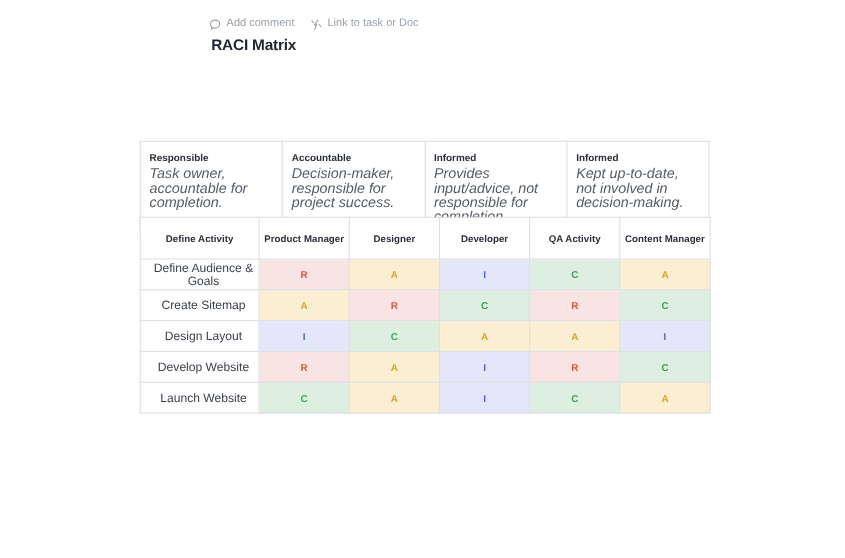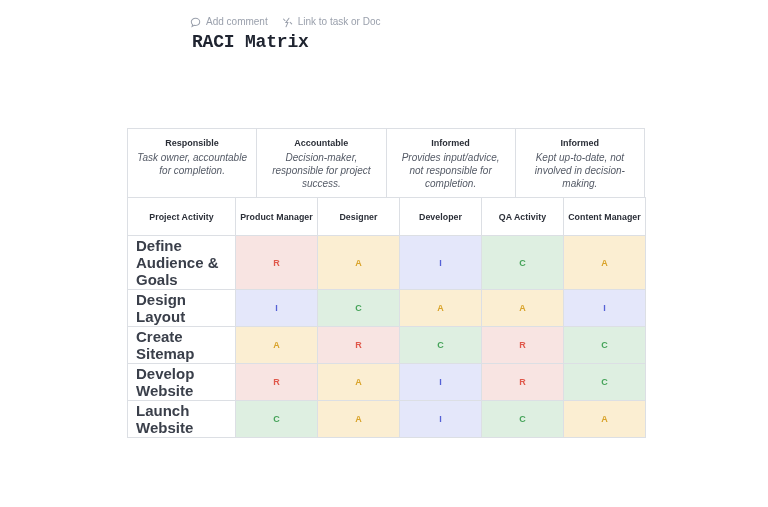--- a/index.html
+++ b/index.html
@@ -51,26 +51,25 @@
     height: 11px;
     color: #9aa0ac;
   }
   .doc-action .ico svg { display: block; }
 
   
   .title {
     position: absolute;
     left: 192px;
     top: 32px;
-    font-size: 18px;
+    font-size: 14px;
     font-weight: bold;
     letter-spacing: -0.2px;
     color: #1f2430;
     line-height: 1.2;
-    font-family: Liberation Mono, monospace;
   }
   .description {
     position: absolute;
     left: 193px;
     top: 66px;
     width: 400px;
     font-size: 10.5px;
     line-height: 17px;
     color: #9fa5b0;
   }
@@ -80,33 +79,32 @@
     position: absolute;
     left: 127px;
     top: 128px;
     width: 518px;
     border-collapse: collapse;
     table-layout: fixed;
   }
   .legend-table td {
     border: 1px solid #dcdfe4;
     padding: 7px 8px 8px 8px;
-    text-align: center;
     vertical-align: top;
     background: #ffffff;
   }
   .legend-term {
     font-size: 9px;
     font-weight: bold;
     color: #2b2f38;
     line-height: 14px;
     margin-bottom: 1px;
   }
   .legend-def {
-    font-size: 10px;
+    font-size: 13px;
     font-style: italic;
     color: #545a66;
     line-height: 13px;
   }
 
   
   .matrix-table {
     position: absolute;
     left: 127px;
     top: 197px;
@@ -126,25 +124,25 @@
     font-weight: bold;
     text-align: center;
     color: #2b2f38;
     font-size: 8.8px;
     letter-spacing: 0.05px;
   }
   .matrix-table thead th.col-activity {
     text-align: center;
   }
   .matrix-table td.activity {
-    text-align: left;
+    text-align: center;
     padding-left: 8px;
     color: #3a3f4a;
-    font-weight: bold;
-    font-size: 15px;
+    font-weight: normal;
+    font-size: 11px;
   }
   .matrix-table td.code {
     text-align: center;
     font-weight: bold;
     font-size: 9px;
   }
 
   
   .code.R { background: #f8e4e2; color: #e0574a; }
   .code.A { background: #fbeed2; color: #d9a32a; }
@@ -207,52 +205,52 @@
     <colgroup>
       <col style="width:108px">
       <col style="width:82px">
       <col style="width:82px">
       <col style="width:82px">
       <col style="width:82px">
       <col style="width:82px">
     </colgroup>
     <thead>
       <tr>
-        <th class="col-activity">Project Activity</th>
+        <th class="col-activity">Define Activity</th>
         <th>Product Manager</th>
         <th>Designer</th>
         <th>Developer</th>
         <th>QA Activity</th>
         <th>Content Manager</th>
       </tr>
     </thead>
     <tbody>
         <tr>
           <td class="activity">Define Audience &amp; Goals</td>
           <td class="code R">R</td>
           <td class="code A">A</td>
           <td class="code I">I</td>
           <td class="code C">C</td>
           <td class="code A">A</td>
         </tr>
         <tr>
+          <td class="activity">Create Sitemap</td>
+          <td class="code A">A</td>
+          <td class="code R">R</td>
+          <td class="code C">C</td>
+          <td class="code R">R</td>
+          <td class="code C">C</td>
+        </tr>
+        <tr>
           <td class="activity">Design Layout</td>
           <td class="code I">I</td>
           <td class="code C">C</td>
           <td class="code A">A</td>
           <td class="code A">A</td>
           <td class="code I">I</td>
-        </tr>
-        <tr>
-          <td class="activity">Create Sitemap</td>
-          <td class="code A">A</td>
-          <td class="code R">R</td>
-          <td class="code C">C</td>
-          <td class="code R">R</td>
-          <td class="code C">C</td>
         </tr>
         <tr>
           <td class="activity">Develop Website</td>
           <td class="code R">R</td>
           <td class="code A">A</td>
           <td class="code I">I</td>
           <td class="code R">R</td>
           <td class="code C">C</td>
         </tr>
         <tr>

